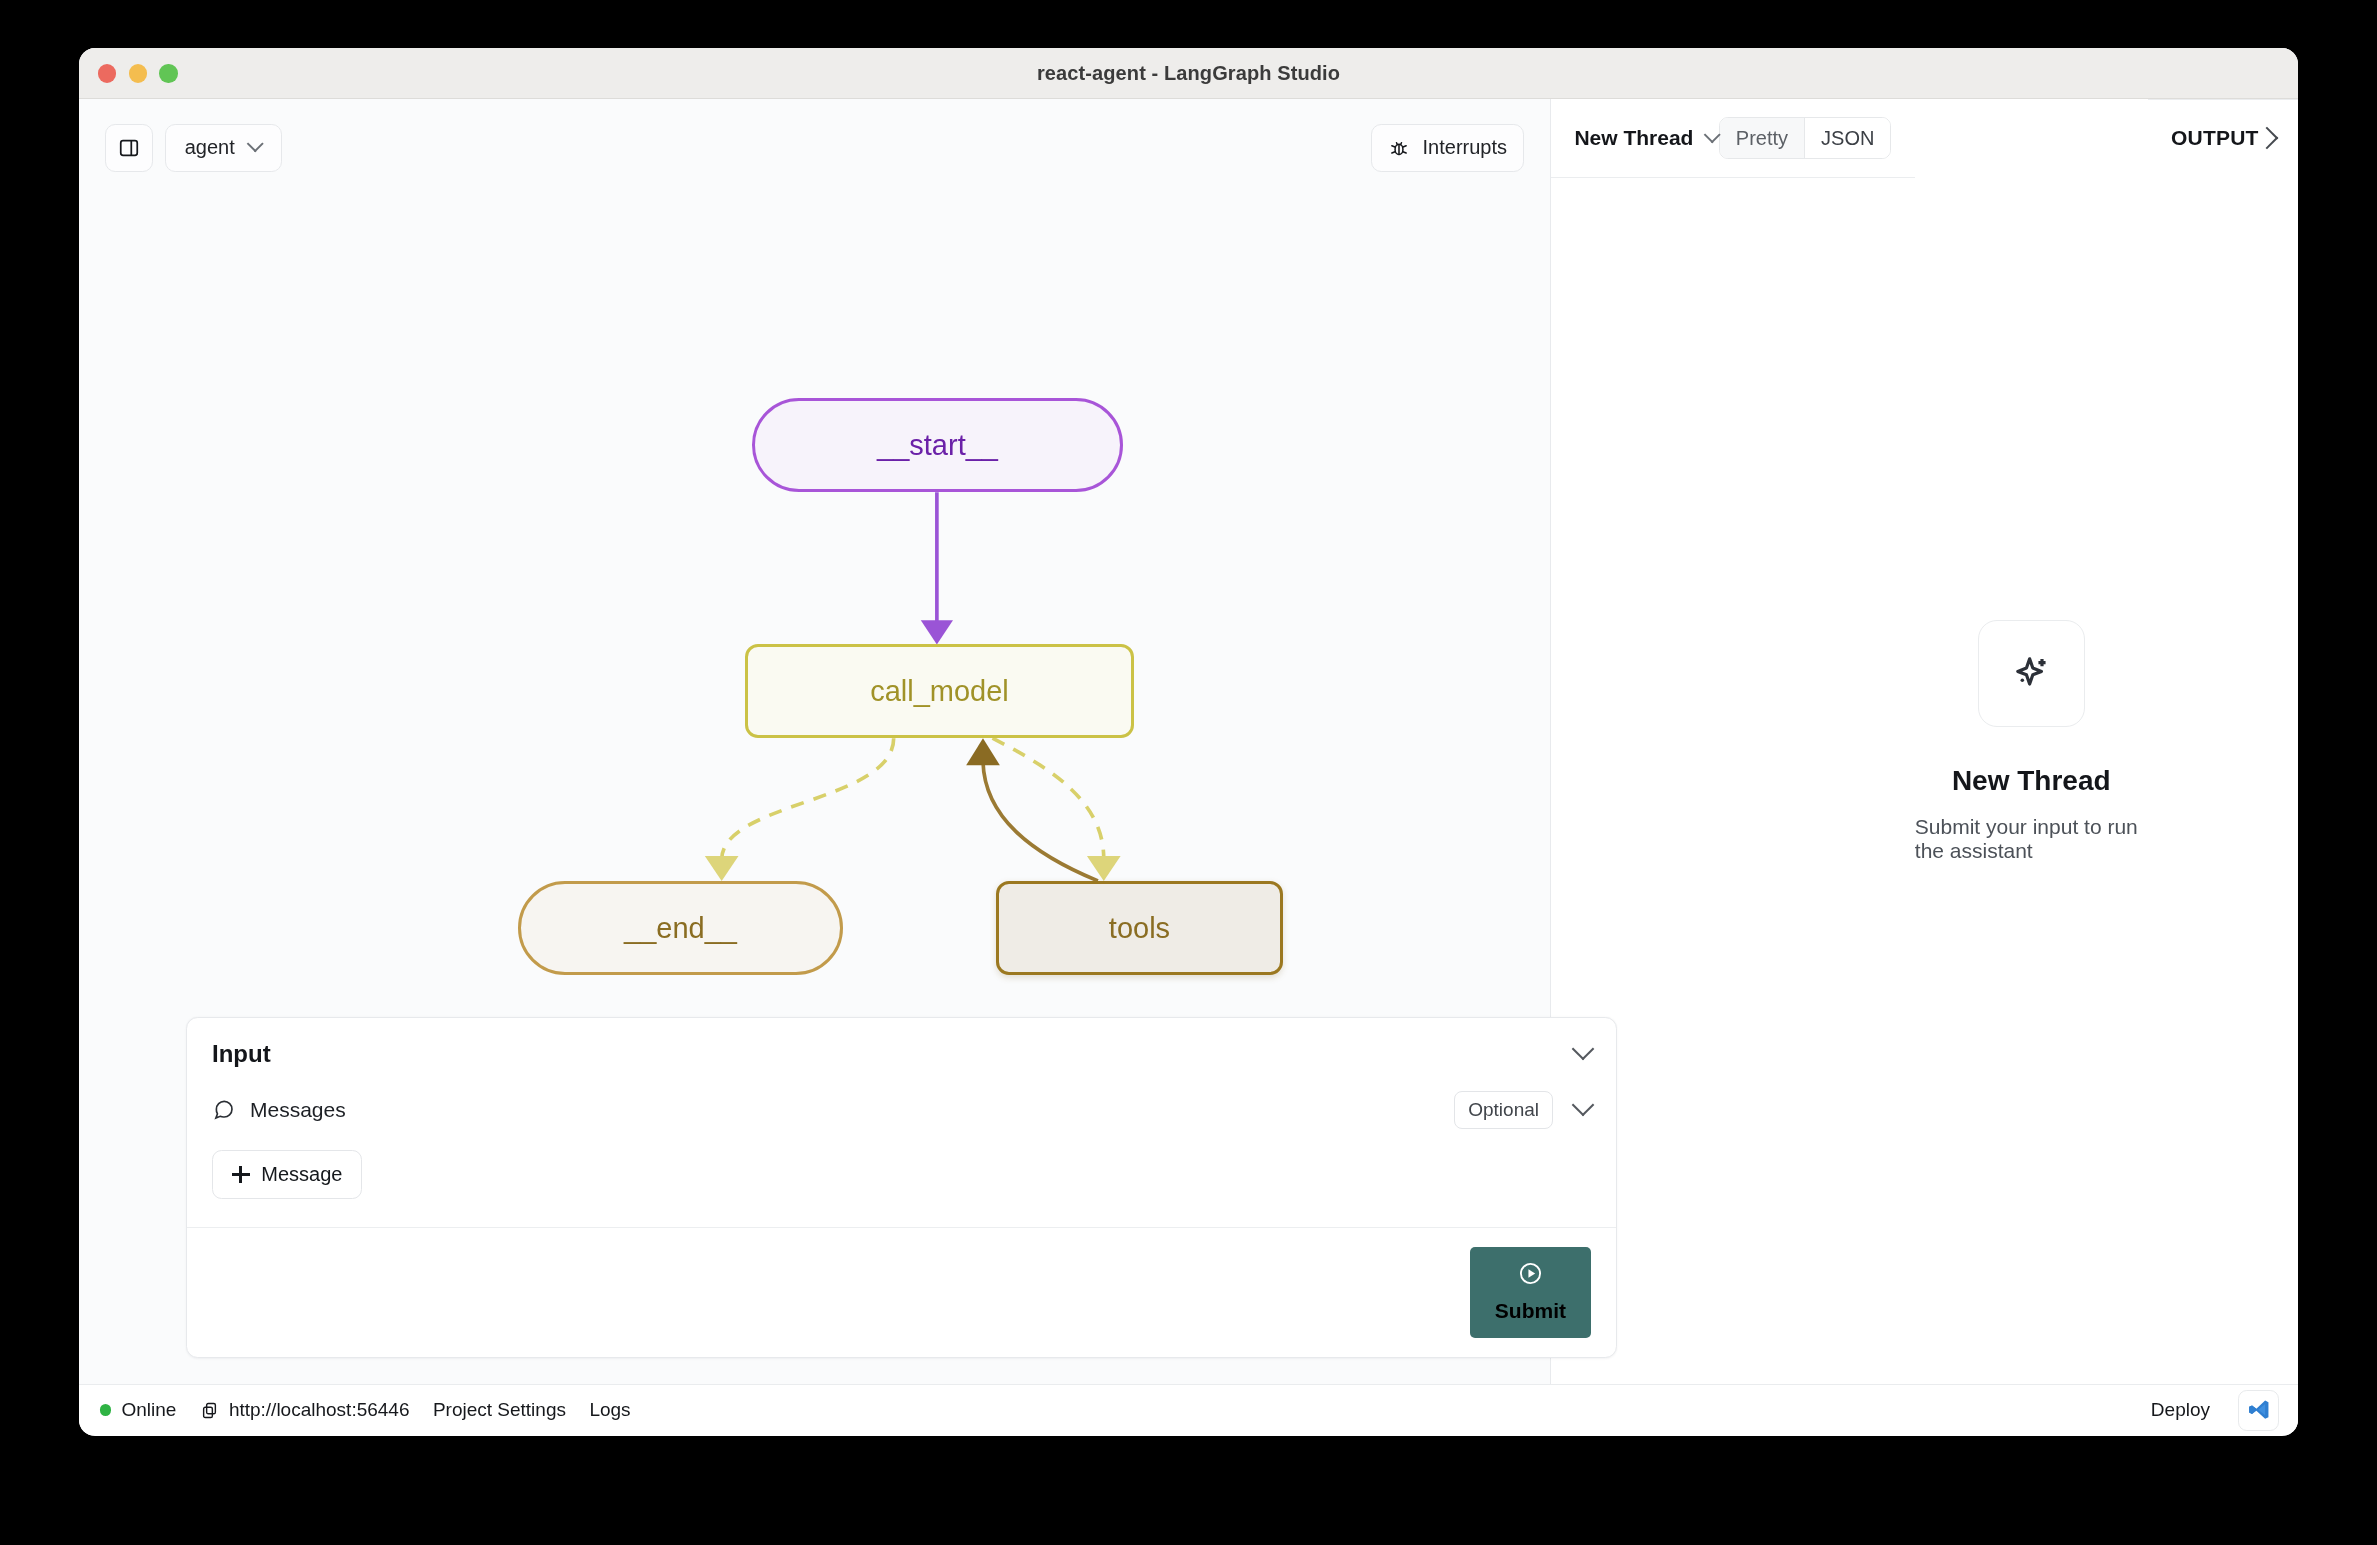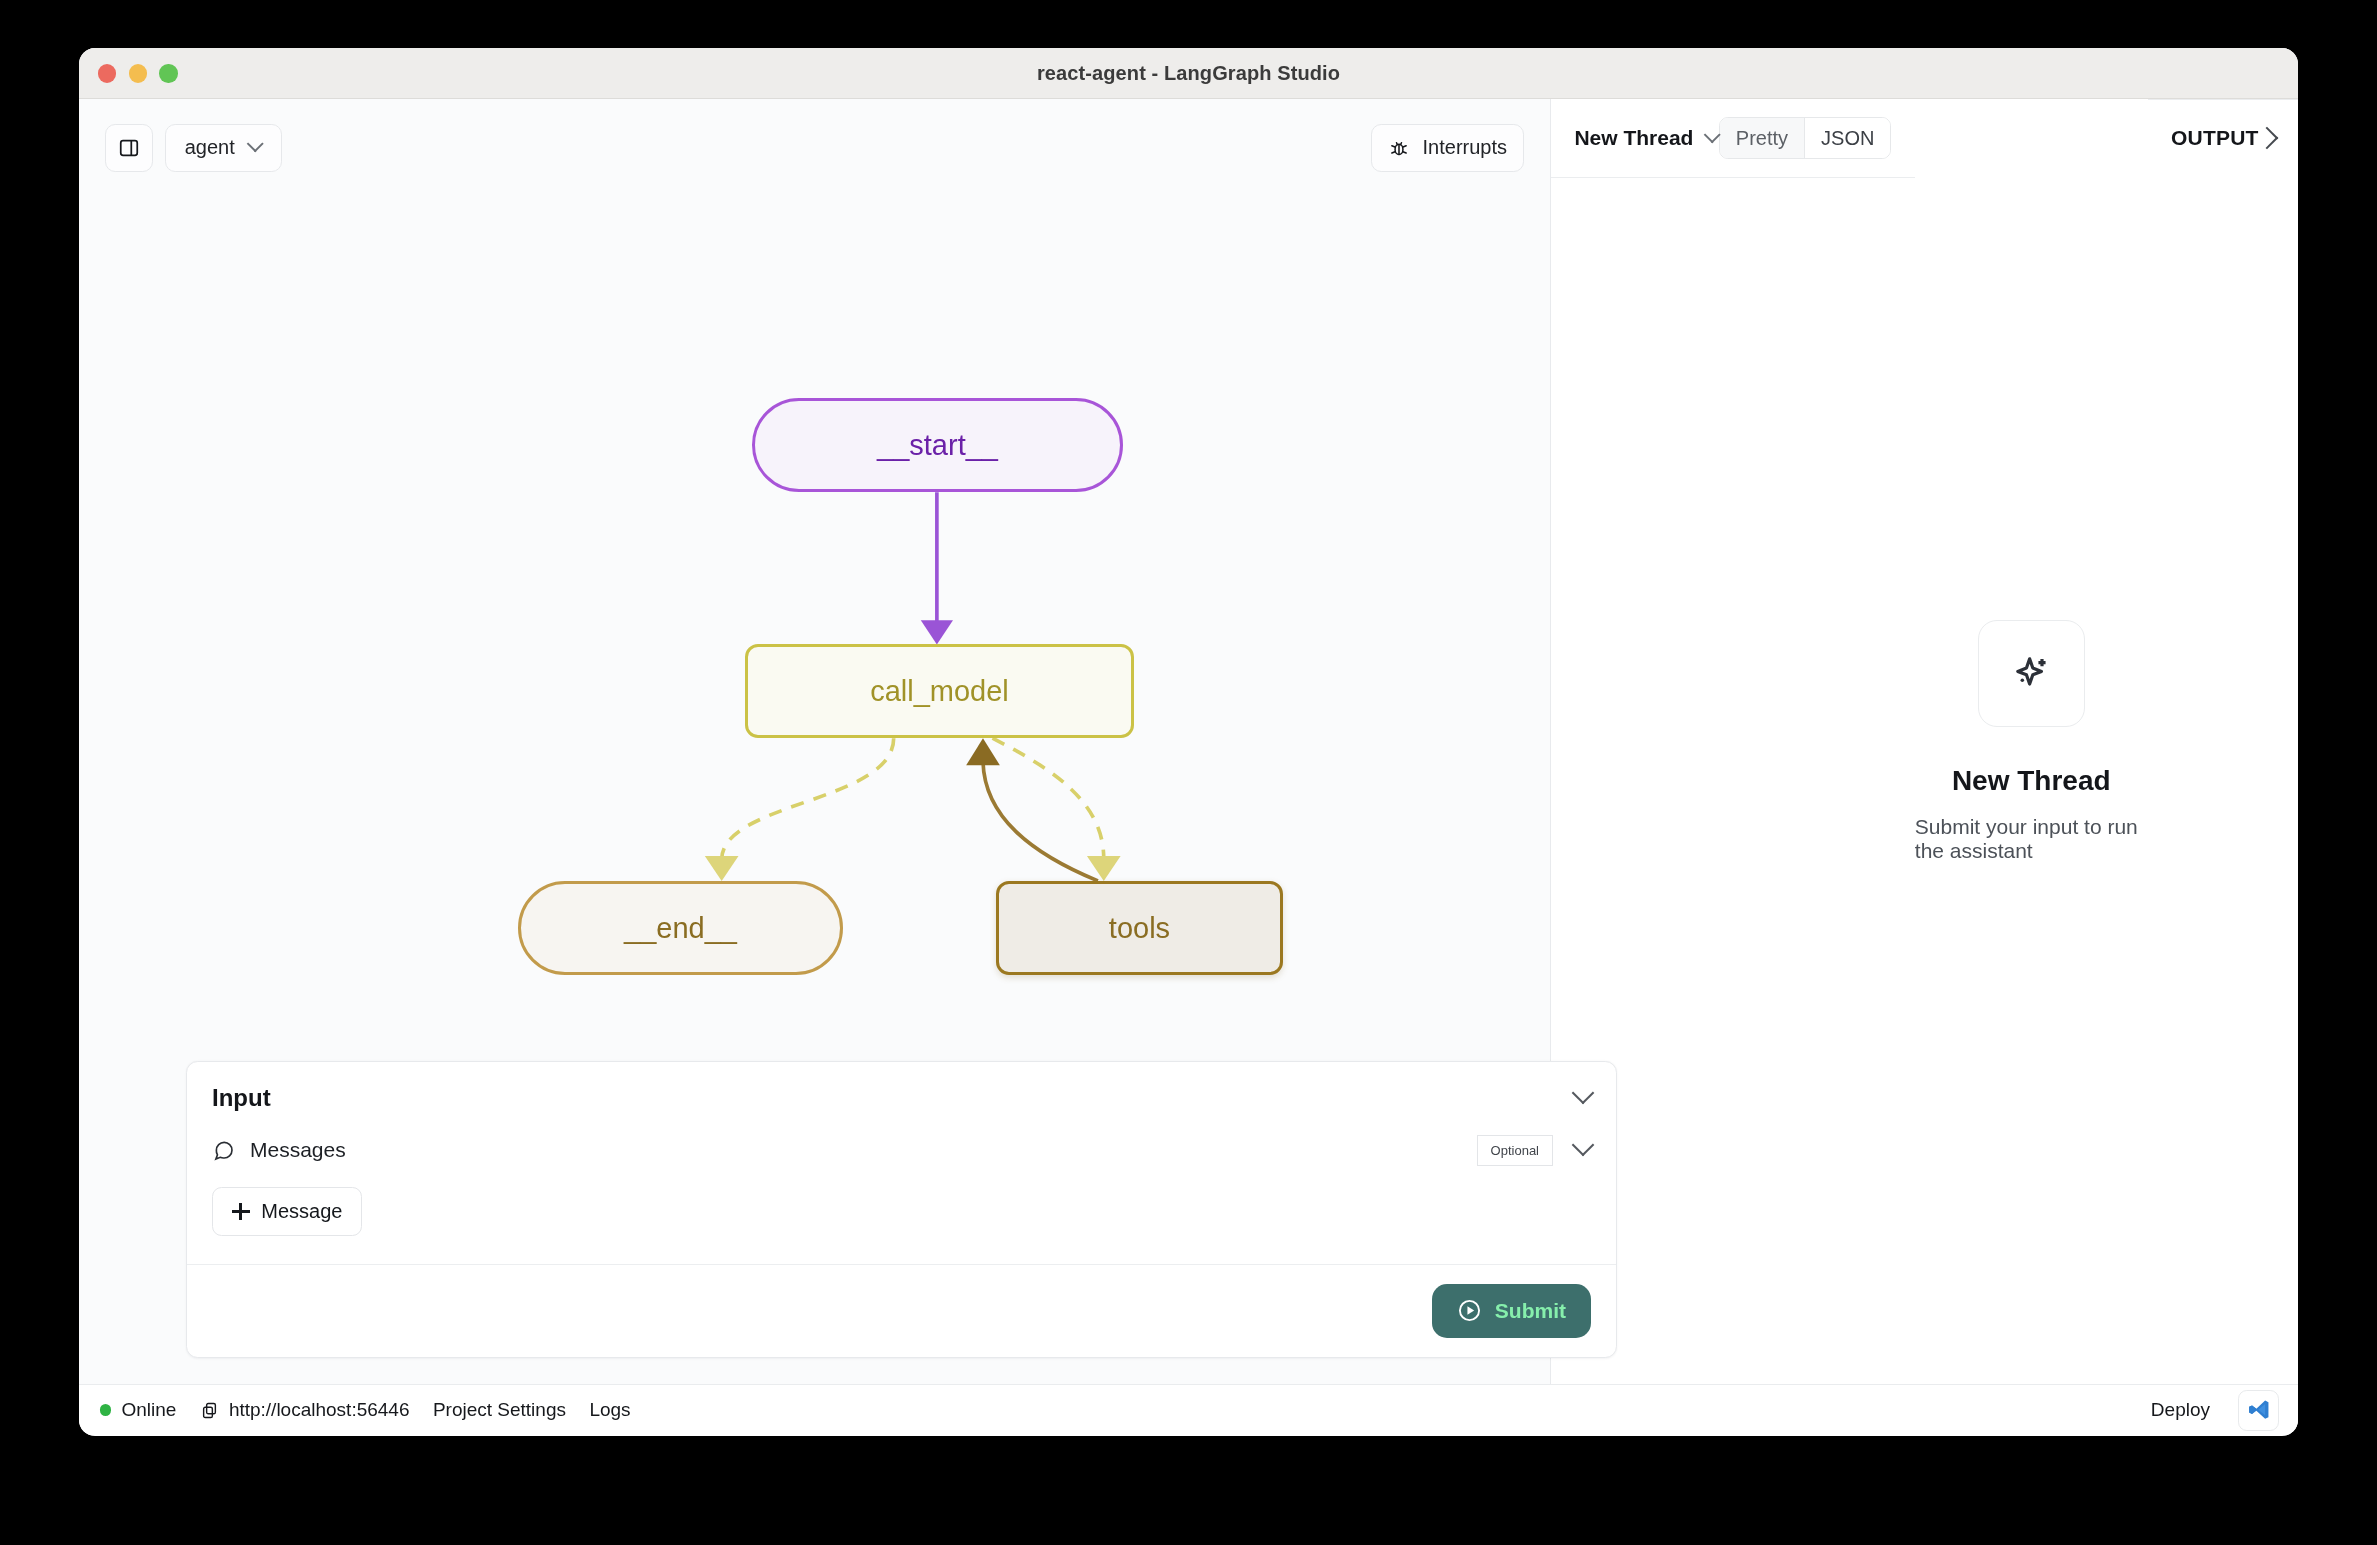--- a/index.html
+++ b/index.html
@@ -194,23 +194,23 @@
   .ip-row .lbl {
     font-size: 21px; color: #1d2025;
     margin-left: 14.6px;
   }
   .ip-row .right {
     margin-left: auto;
     display: flex; align-items: center; gap: 22px;
   }
   .badge {
     border: 0.7px solid #e3e5e8;
-    border-radius: 0;
+    border-radius: 8px;
     padding: 6.6px 13px;
-    font-size: 13px;
+    font-size: 19px;
     color: #41454b;
     background: #fff;
   }
 
   .ip-actions { padding: 5.9px 25px 28px 25px; }
   .add-btn {
     display: inline-flex; align-items: center; gap: 11.7px;
     border: 0.7px solid #e4e6e9;
     border-radius: 9.5px;
     background: #fff;
@@ -229,27 +229,28 @@
   .plus::after  { top: 0; left: 7.3px; height: 17.6px; width: 2.6px; }
 
   .ip-foot {
     border-top: 0.7px solid #eceef0;
     padding: 19px 25px;
     display: flex; justify-content: flex-end;
   }
   .submit-btn {
     display: inline-flex; align-items: center; gap: 13px;
     background: #3d6f6c;
-    color: #86efac;
+    color: #000000;
     border: none;
-    border-radius: 15px;
+    border-radius: 5px;
     padding: 14.6px 25px;
     font-size: 21px;
     font-weight: bold;
     cursor: pointer;
+    flex-direction: column;
   }
 
   
   .rp-head {
     height: 79px;
     display: flex; align-items: center;
     padding: 0 23.4px;
     border-bottom: 0.7px solid #ebedef;
   }
   .thread-sel {

